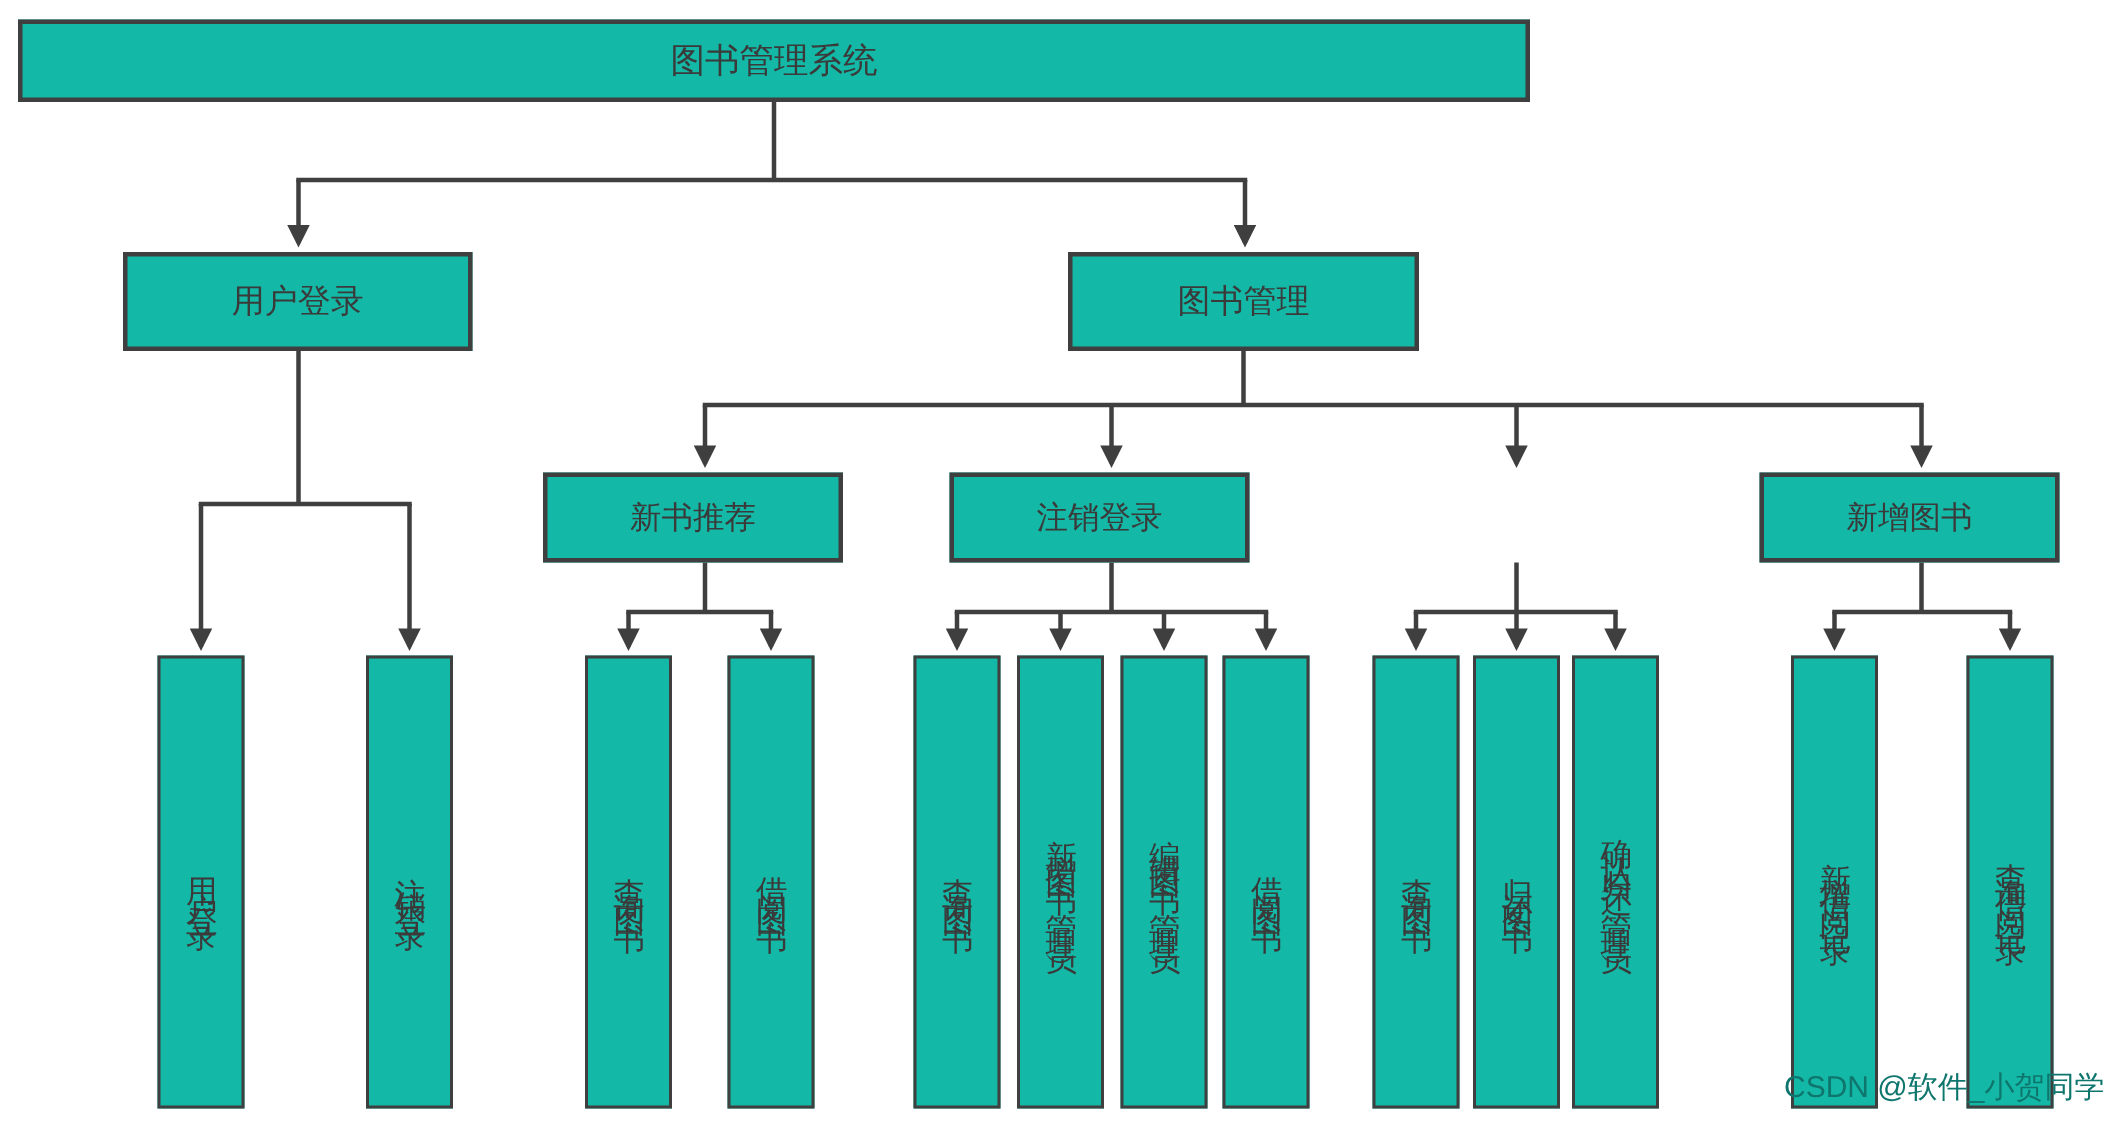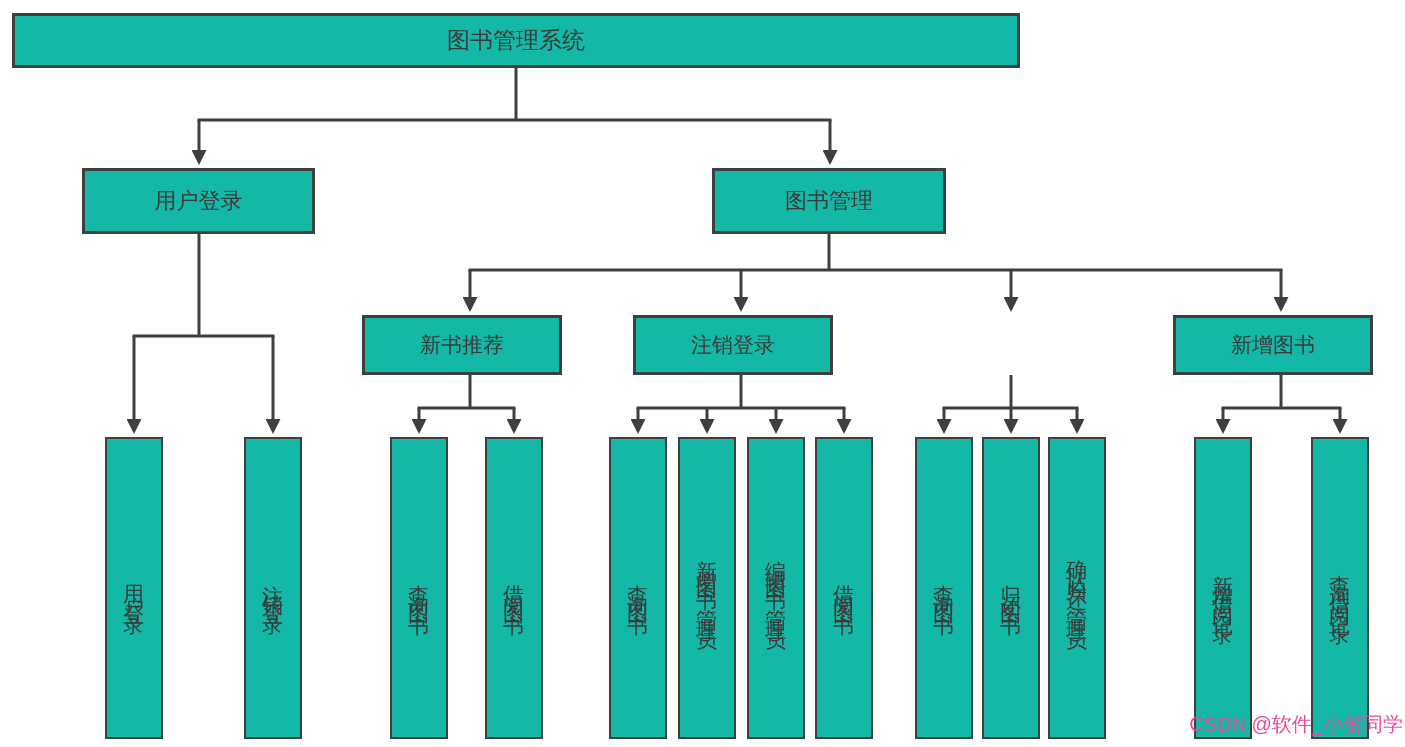--- a/index.html
+++ b/index.html
@@ -58,21 +58,21 @@
     font-size: 21px;
     letter-spacing: 10px;
     line-height: 1;
     white-space: nowrap;
   }
   .watermark {
     position: absolute;
     right: 2px;
     top: 711px;
     font-size: 20px;
-    color: #ec4899;
+    color: #0f766e;
     z-index: 10;
     white-space: nowrap;
   }
 </style>
 </head>
 <body>
 
 <div id="canvas">
 
   <svg id="connectors" width="1405" height="747" viewBox="0 0 1405 747">

